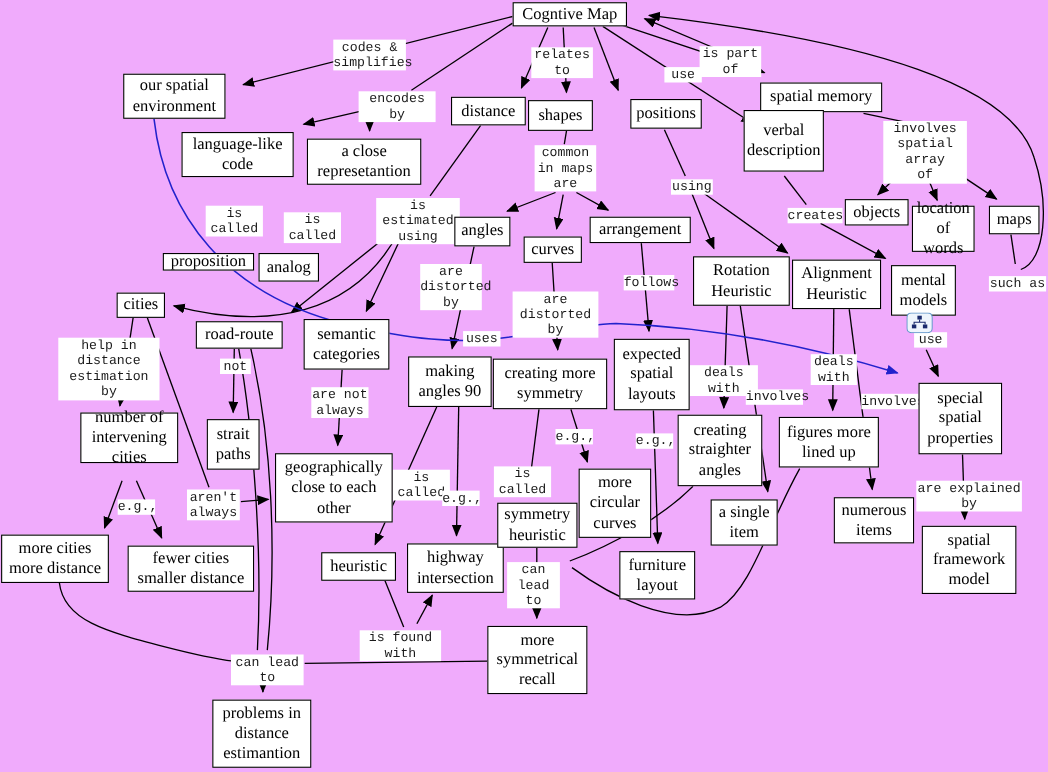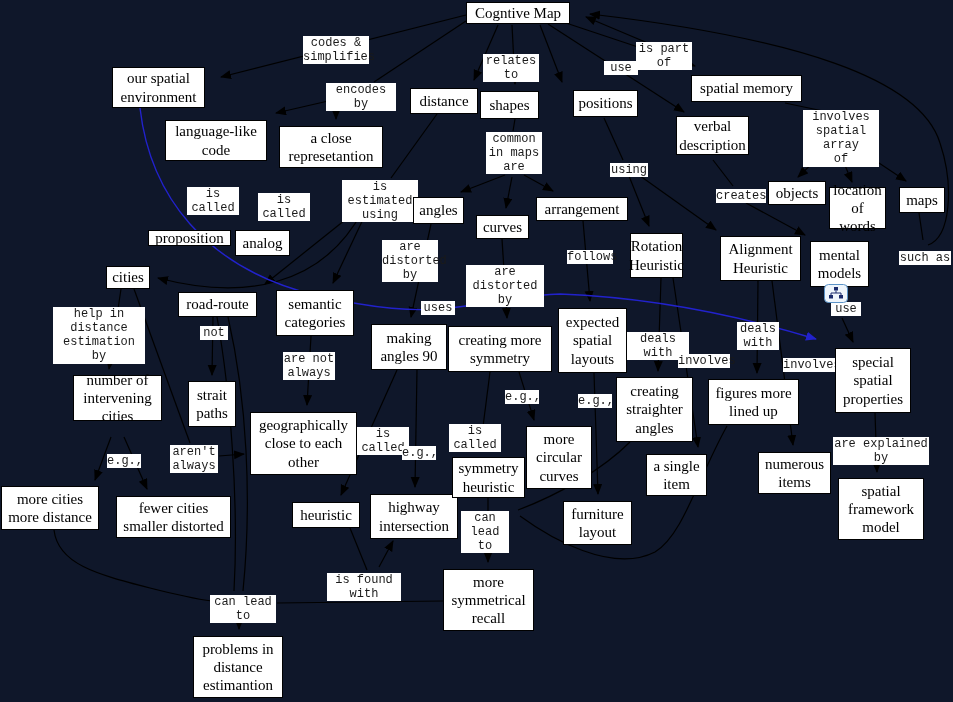--- a/index.html
+++ b/index.html
@@ -1,16 +1,16 @@
 <!DOCTYPE html>
 <html><head>
 <meta charset="utf-8">
 <style>
   html,body{margin:0;padding:0;background:#fff;}
-  #canvas{position:relative;width:953px;height:702px;background:#0f172a;overflow:hidden;
+  #canvas{position:relative;width:953px;height:702px;background:#f0abfc;overflow:hidden;
           font-family:"Liberation Serif",serif;}
   #edges{position:absolute;left:0;top:0;z-index:1;}
   .nd{position:absolute;z-index:3;box-sizing:border-box;background:#fff;border:1px solid #000;
       display:flex;align-items:center;justify-content:center;text-align:center;
       font-family:"Liberation Serif",serif;font-size:15px;line-height:1.22;color:#000;
       white-space:pre-line;padding:0 2px;}
   .lb{position:absolute;z-index:2;box-sizing:border-box;background:#fff;text-align:center;
       font-family:Liberation Mono, monospace;font-size:12px;line-height:1.18;color:#1a1a1a;
       white-space:pre-line;}
   .badge{position:absolute;z-index:4;}
@@ -100,29 +100,29 @@
   <div class="nd" style="left:165px;top:120px;width:102px;height:41px">language-like
 code</div>
   <div class="nd" style="left:279px;top:126px;width:104px;height:42px">a close
 represetantion</div>
   <div class="nd" style="left:148px;top:230px;width:83px;height:16px">proposition</div>
   <div class="nd" style="left:235px;top:230px;width:55px;height:26px">analog</div>
   <div class="nd" style="left:410px;top:88px;width:68px;height:26px">distance</div>
   <div class="nd" style="left:480px;top:91px;width:59px;height:28px">shapes</div>
   <div class="nd" style="left:573px;top:90px;width:65px;height:27px">positions</div>
   <div class="nd" style="left:691px;top:75px;width:111px;height:27px">spatial memory</div>
-  <div class="nd" style="left:676px;top:116px;width:73px;height:39px">verbal
+  <div class="nd" style="left:676px;top:100px;width:73px;height:56px">verbal
 description</div>
   <div class="nd" style="left:768px;top:181px;width:58px;height:24px">objects</div>
   <div class="nd" style="left:829px;top:187px;width:57px;height:42px">location
 of words</div>
   <div class="nd" style="left:899px;top:187px;width:46px;height:26px">maps</div>
   <div class="nd" style="left:810px;top:241px;width:59px;height:46px">mental
 models</div>
-  <div class="nd" style="left:630px;top:233px;width:53px;height:45px">Rotation
+  <div class="nd" style="left:630px;top:233px;width:88px;height:45px">Rotation
 Heuristic</div>
   <div class="nd" style="left:720px;top:236px;width:81px;height:45px">Alignment
 Heuristic</div>
   <div class="nd" style="left:413px;top:197px;width:51px;height:27px">angles</div>
   <div class="nd" style="left:476px;top:215px;width:53px;height:24px">curves</div>
   <div class="nd" style="left:536px;top:197px;width:92px;height:24px">arrangement</div>
   <div class="nd" style="left:106px;top:266px;width:44px;height:23px">cities</div>
   <div class="nd" style="left:178px;top:292px;width:79px;height:25px">road-route</div>
   <div class="nd" style="left:276px;top:290px;width:78px;height:46px">semantic
 categories</div>
@@ -137,21 +137,21 @@
 intervening
 cities</div>
   <div class="nd" style="left:188px;top:381px;width:48px;height:46px">strait
 paths</div>
   <div class="nd" style="left:250px;top:412px;width:107px;height:63px">geographically
 close to each
 other</div>
   <div class="nd" style="left:1px;top:486px;width:98px;height:44px">more cities
 more distance</div>
   <div class="nd" style="left:116px;top:496px;width:115px;height:42px">fewer cities
-smaller distorted</div>
+smaller distance</div>
   <div class="nd" style="left:292px;top:502px;width:68px;height:26px">heuristic</div>
   <div class="nd" style="left:370px;top:494px;width:88px;height:45px">highway
 intersection</div>
   <div class="nd" style="left:452px;top:457px;width:73px;height:41px">symmetry
 heuristic</div>
   <div class="nd" style="left:526px;top:426px;width:66px;height:63px">more
 circular
 curves</div>
   <div class="nd" style="left:443px;top:569px;width:91px;height:62px">more
 symmetrical
@@ -173,21 +173,21 @@
   <div class="nd" style="left:838px;top:478px;width:86px;height:62px">spatial
 framework
 model</div>
   <div class="nd" style="left:193px;top:636px;width:90px;height:62px">problems in
 distance
 estimantion</div>
 
   <div class="lb" style="left:303px;top:36px;width:66px">codes &amp;
 simplifies</div>
   <div class="lb" style="left:326px;top:83px;width:70px">encodes by</div>
-  <div class="lb" style="left:483px;top:54px;width:56px">relates to</div>
+  <div class="lb" style="left:483px;top:43px;width:56px">relates to</div>
   <div class="lb" style="left:604px;top:61px;width:34px">use</div>
   <div class="lb" style="left:636px;top:42px;width:56px">is part of</div>
   <div class="lb" style="left:803px;top:110px;width:76px">involves
 spatial array
 of</div>
   <div class="lb" style="left:716px;top:189px;width:50px">creates</div>
   <div class="lb" style="left:899px;top:251px;width:52px">such as</div>
   <div class="lb" style="left:187px;top:187px;width:52px">is called</div>
   <div class="lb" style="left:258px;top:193px;width:52px">is called</div>
   <div class="lb" style="left:342px;top:180px;width:76px">is estimated

